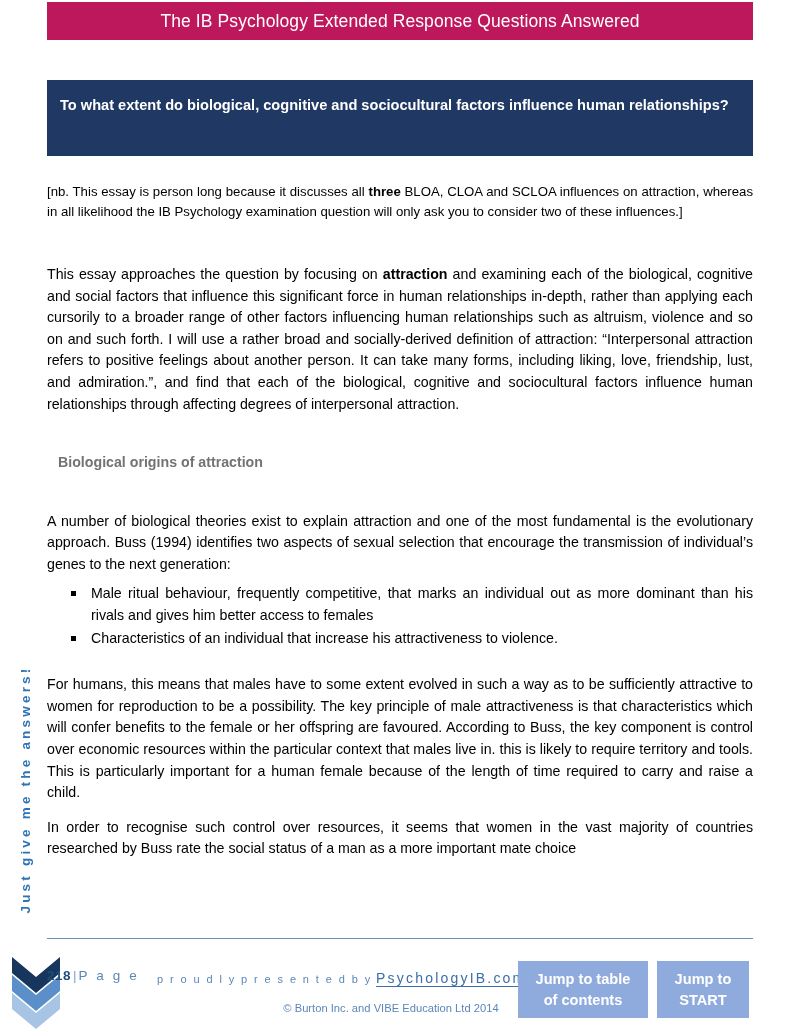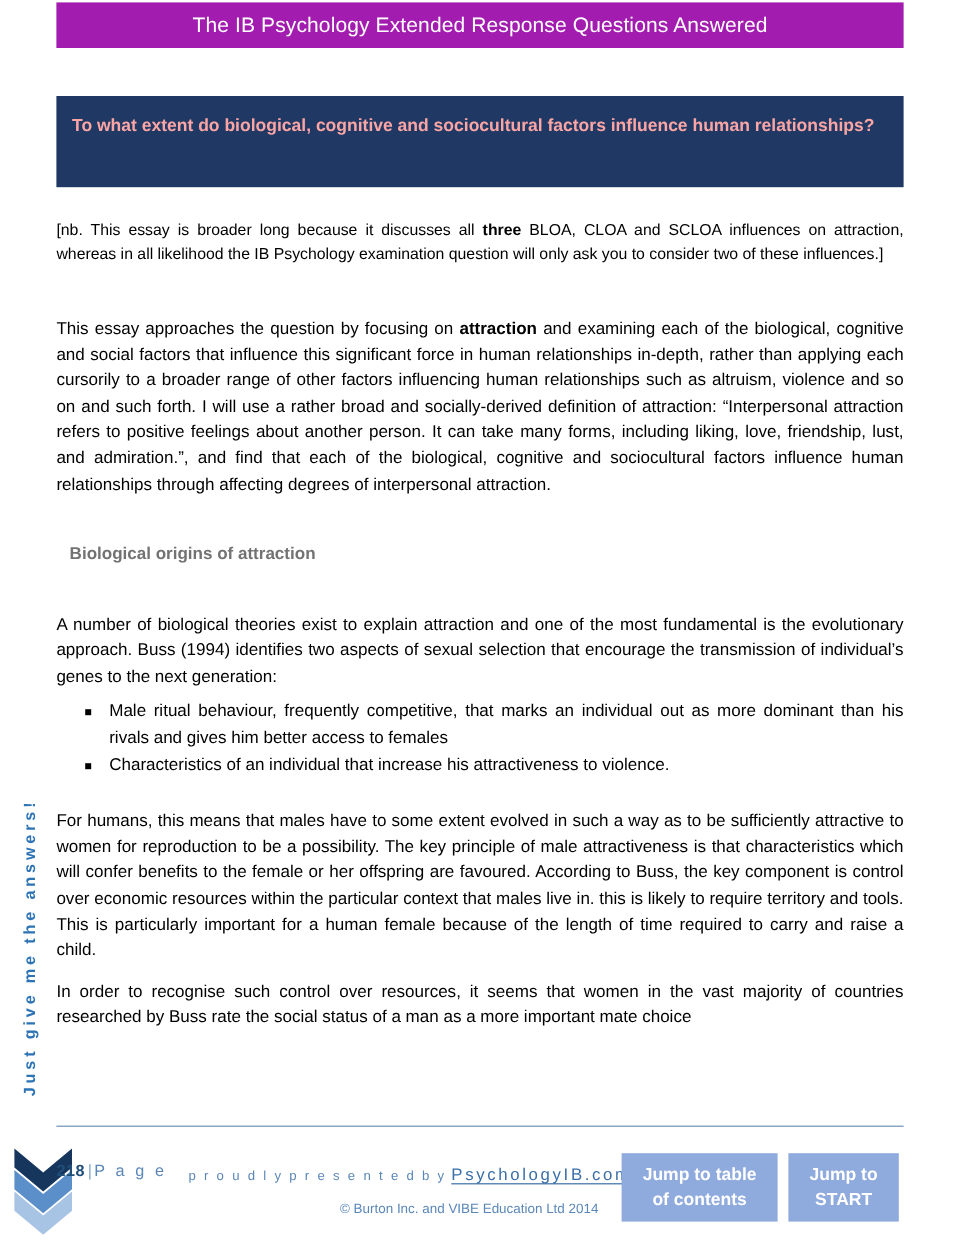--- a/index.html
+++ b/index.html
@@ -25,21 +25,21 @@
     height: 1035px;
   }
 
   
   .title-banner {
     position: absolute;
     left: 47px;
     top: 2px;
     width: 706px;
     height: 38px;
-    background: #a21caf;
+    background: #be185d;
     display: flex;
     align-items: center;
     justify-content: center;
   }
   .title-banner .title-text {
     color: #ffffff;
     font-size: 17.5px;
     font-weight: 400;
     letter-spacing: 0.1px;
     white-space: nowrap;
@@ -50,21 +50,21 @@
     position: absolute;
     left: 47px;
     top: 80px;
     width: 706px;
     height: 76px;
     background: #1f3864;
     box-sizing: border-box;
     padding: 14px 13px 0 13px;
   }
   .question-banner .question-text {
-    color: #fca5a5;
+    color: #ffffff;
     font-size: 14.6px;
     font-weight: bold;
     line-height: 1.52;
     text-align: justify;
     text-align-last: left;
     display: block;
   }
 
   
   .content {
@@ -262,21 +262,21 @@
   <div class="title-banner">
     <span class="title-text">The IB Psychology Extended Response Questions Answered</span>
   </div>
 
   <div class="question-banner">
     <span class="question-text">To what extent do biological, cognitive and sociocultural factors influence human relationships?</span>
   </div>
 
   <div class="content">
 
-    <p class="body-text note"><span>[nb. This essay is broader long because it discusses all </span><b>three</b><span> BLOA, CLOA and SCLOA influences on attraction, whereas in all likelihood the IB Psychology examination question will only ask you to consider two of these influences.]</span></p>
+    <p class="body-text note"><span>[nb. This essay is person long because it discusses all </span><b>three</b><span> BLOA, CLOA and SCLOA influences on attraction, whereas in all likelihood the IB Psychology examination question will only ask you to consider two of these influences.]</span></p>
 
     <div class="spacer-lg"></div>
 
     <p class="body-text"><span>This essay approaches the question by focusing on </span><b>attraction</b><span> and examining each of the biological, cognitive and social factors that influence this significant force in human relationships in-depth, rather than applying each cursorily to a broader range of other factors influencing human relationships such as altruism, violence and so on and such forth. I will use a rather broad and socially-derived definition of attraction: “Interpersonal attraction refers to positive feelings about another person. It can take many forms, including liking, love, friendship, lust, and admiration.”, and find that each of the biological, cognitive and sociocultural factors influence human relationships through affecting degrees of interpersonal attraction.</span></p>
 
     <div class="spacer-md"></div>
 
     <h3 class="section-heading">Biological origins of attraction</h3>
 
     <div class="spacer-sm"></div>

